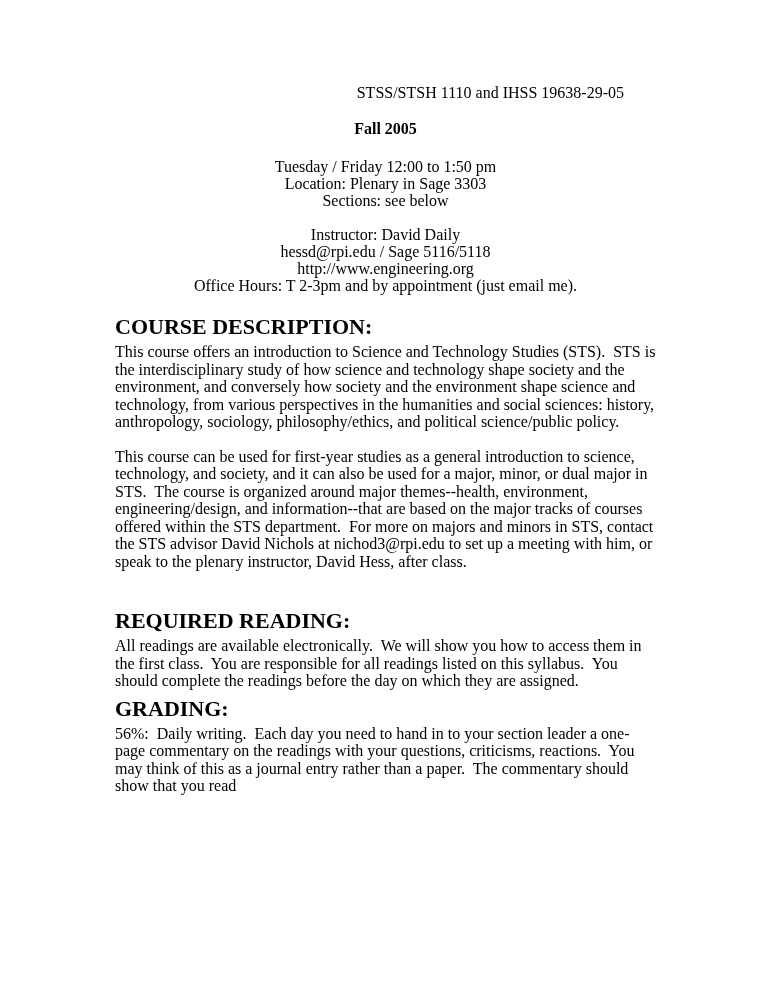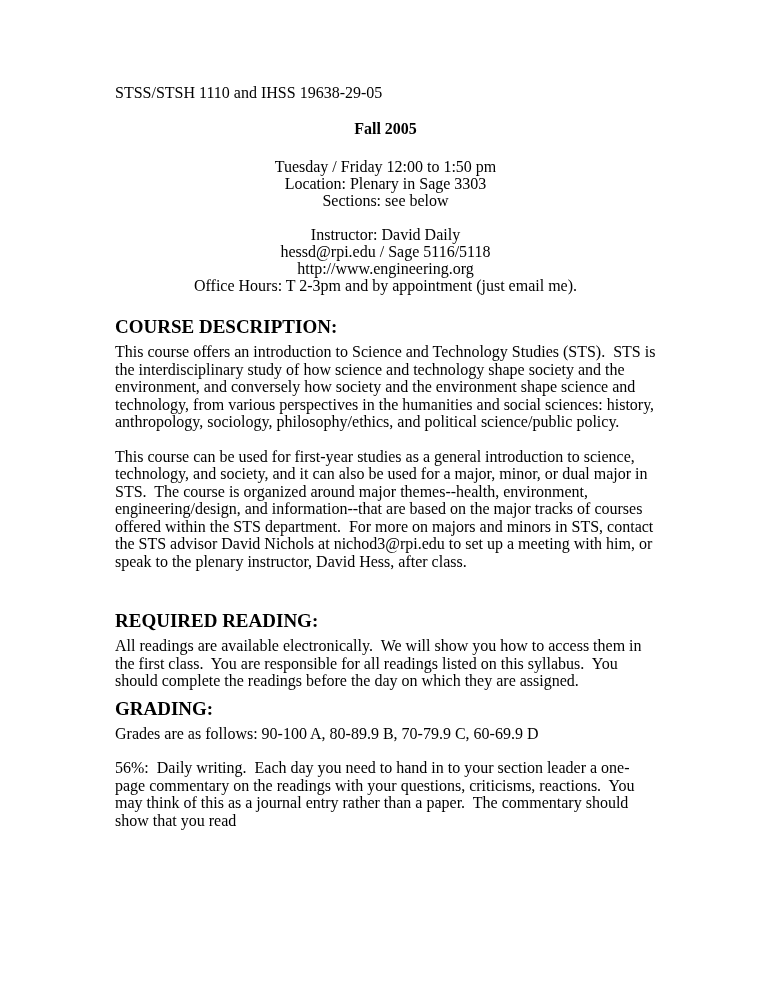--- a/index.html
+++ b/index.html
@@ -15,42 +15,42 @@
       box-sizing: border-box;
       padding: 84px 112px 0 115px;
       font-family: "Liberation Serif", "DejaVu Serif", serif;
       font-size: 16px;
       line-height: 18px;
       color: #000000;
       overflow: hidden;
     }
     .doc-header {
       display: flex;
-      justify-content: flex-start;
+      justify-content: flex-end;
       margin-bottom: 17px;
     }
     .doc-header .date {
       margin-right: 32px;
     }
     .center { text-align: center; }
     .bold { font-weight: bold; }
     .title-block {
       line-height: 20px;
       margin-bottom: 19px;
     }
     .info-block {
       line-height: 17px;
       margin-bottom: 17px;
     }
     .instructor-block {
       line-height: 17px;
       margin-bottom: 15px;
     }
     .section-heading {
-      font-size: 19px;
+      font-size: 22px;
       font-weight: bold;
       line-height: 26px;
       margin: 0 0 3px 0;
     }
     .section-heading.gap-large { margin-top: 38px; }
     .section-heading.gap-small { margin-top: 6px; }
     .section-heading.gap-medium { margin-top: 20px; }
     p {
       margin: 0 0 17px 0;
       white-space: pre-wrap;
@@ -91,17 +91,16 @@
     <p>This course can be used for first-year studies as a general introduction to science, technology, and society, and it can also be used for a major, minor, or dual major in STS.  The course is organized around major themes--health, environment, engineering/design, and information--that are based on the major tracks of courses offered within the STS department.  For more on majors and minors in STS, contact the STS advisor David Nichols at nichod3@rpi.edu to set up a meeting with him, or speak to the plenary instructor, David Hess, after class.</p>
   </section>
 
   <section>
     <h1 class="section-heading gap-large">REQUIRED READING:</h1>
     <p>All readings are available electronically.  We will show you how to access them in the first class.  You are responsible for all readings listed on this syllabus.  You should complete the readings before the day on which they are assigned.</p>
   </section>
 
   <section>
     <h1 class="section-heading gap-small">GRADING:</h1>
-    <p>Grades are as follows: 90-100 A, 80-89.9 B, 70-79.9 C, 60-69.9 D</p>
     <p>56%:  Daily writing.  Each day you need to hand in to your section leader a one-page commentary on the readings with your questions, criticisms, reactions.  You may think of this as a journal entry rather than a paper.  The commentary should show that you read</p>
   </section>
 
 </div>
 
 </body></html>

